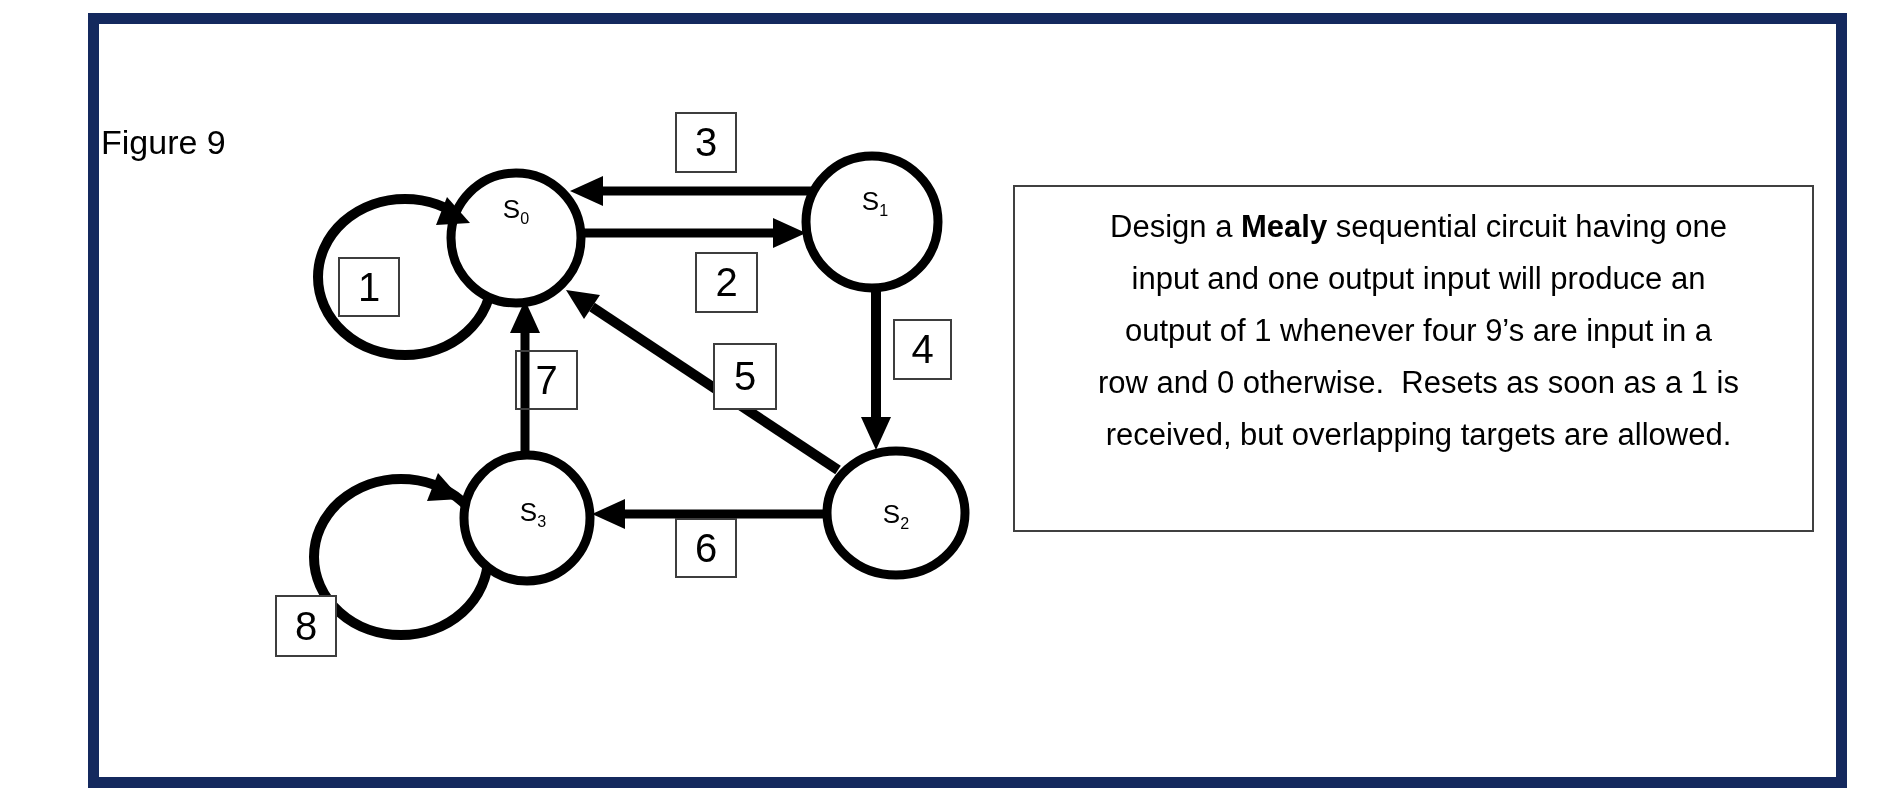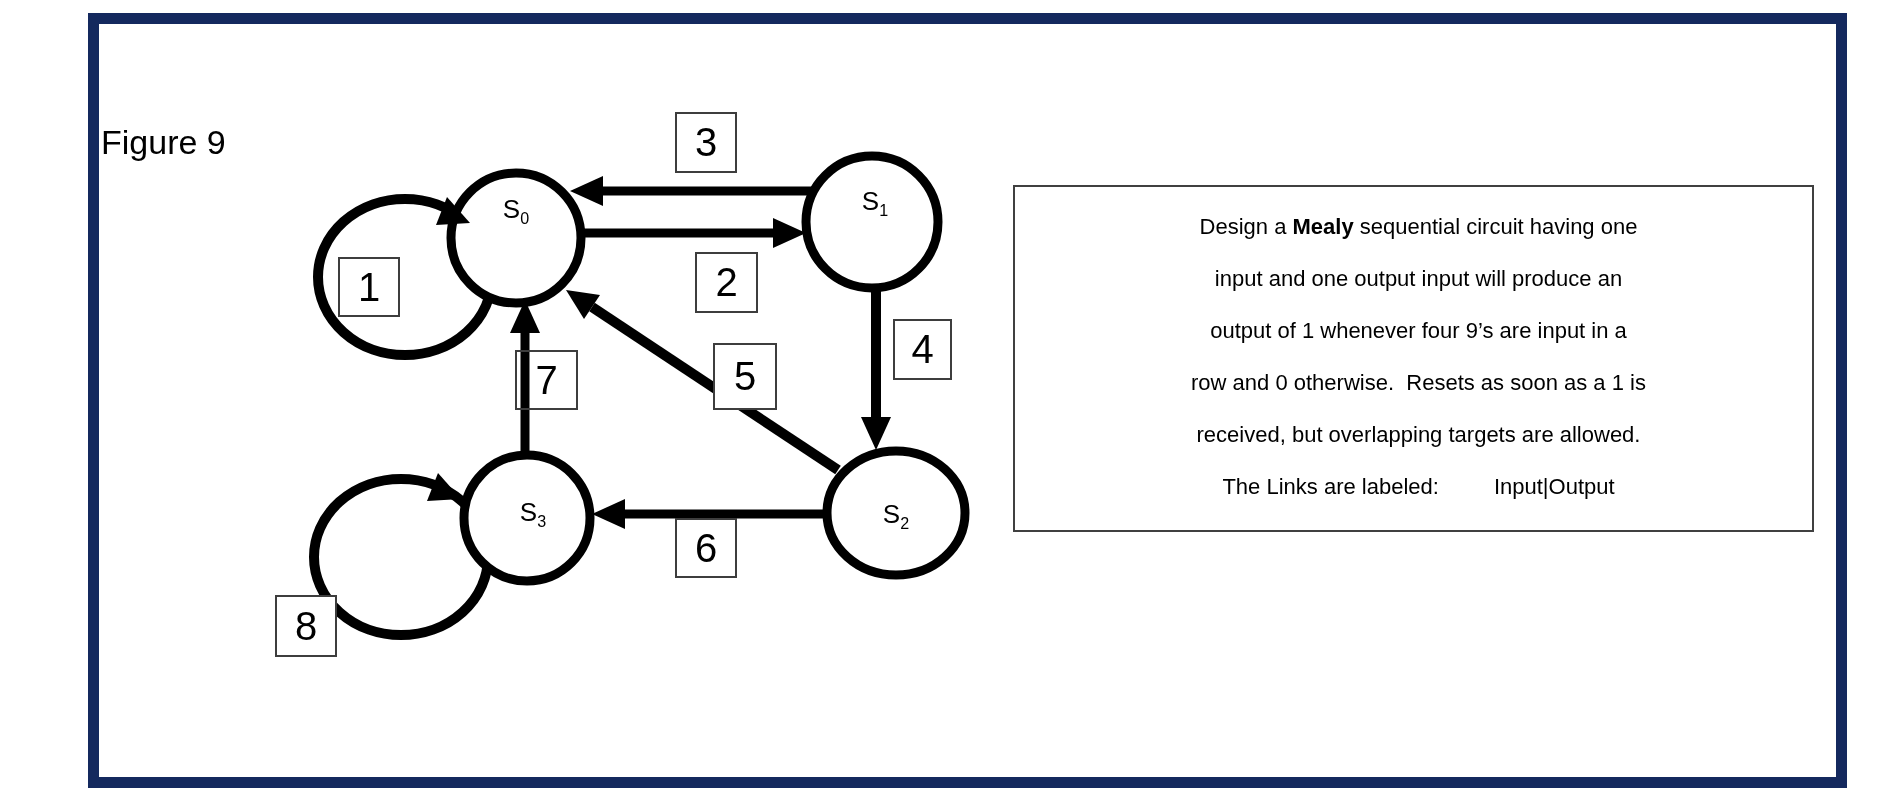--- a/index.html
+++ b/index.html
@@ -57,21 +57,21 @@
   }
   .num-box.transparent { background: transparent; }
   .problem-box {
     position: absolute;
     left: 1013px; top: 185px;
     width: 801px; height: 347px;
     box-sizing: border-box;
     border: 2px solid #404040;
     background: #ffffff;
     padding: 14px 16px 0 26px;
-    font-size: 22px;
+    font-size: 31px;
     line-height: 52px;
   }
   .problem-line { white-space: pre-wrap; }
   .problem-line b { font-weight: bold; }
 </style>
 </head>
 <body>
 
 <div class="canvas">
 
@@ -119,16 +119,15 @@
   <div class="num-box" style="left:675px; top:518px; width:62px; height:60px;">6</div>
   <div class="num-box transparent" style="left:515px; top:350px; width:63px; height:60px;">7</div>
   <div class="num-box" style="left:275px; top:595px; width:62px; height:62px;">8</div>
 
   <div class="problem-box">
     <div class="problem-line"><span>Design a </span><b>Mealy</b><span> sequential circuit having one</span></div>
     <div class="problem-line">input and one output input will produce an</div>
     <div class="problem-line">output of 1 whenever four 9’s are input in a</div>
     <div class="problem-line">row and 0 otherwise.  Resets as soon as a 1 is</div>
     <div class="problem-line">received, but overlapping targets are allowed.</div>
-    <div class="problem-line">The Links are labeled:         Input|Output</div>
   </div>
 
 </div>
 
 </body></html>

